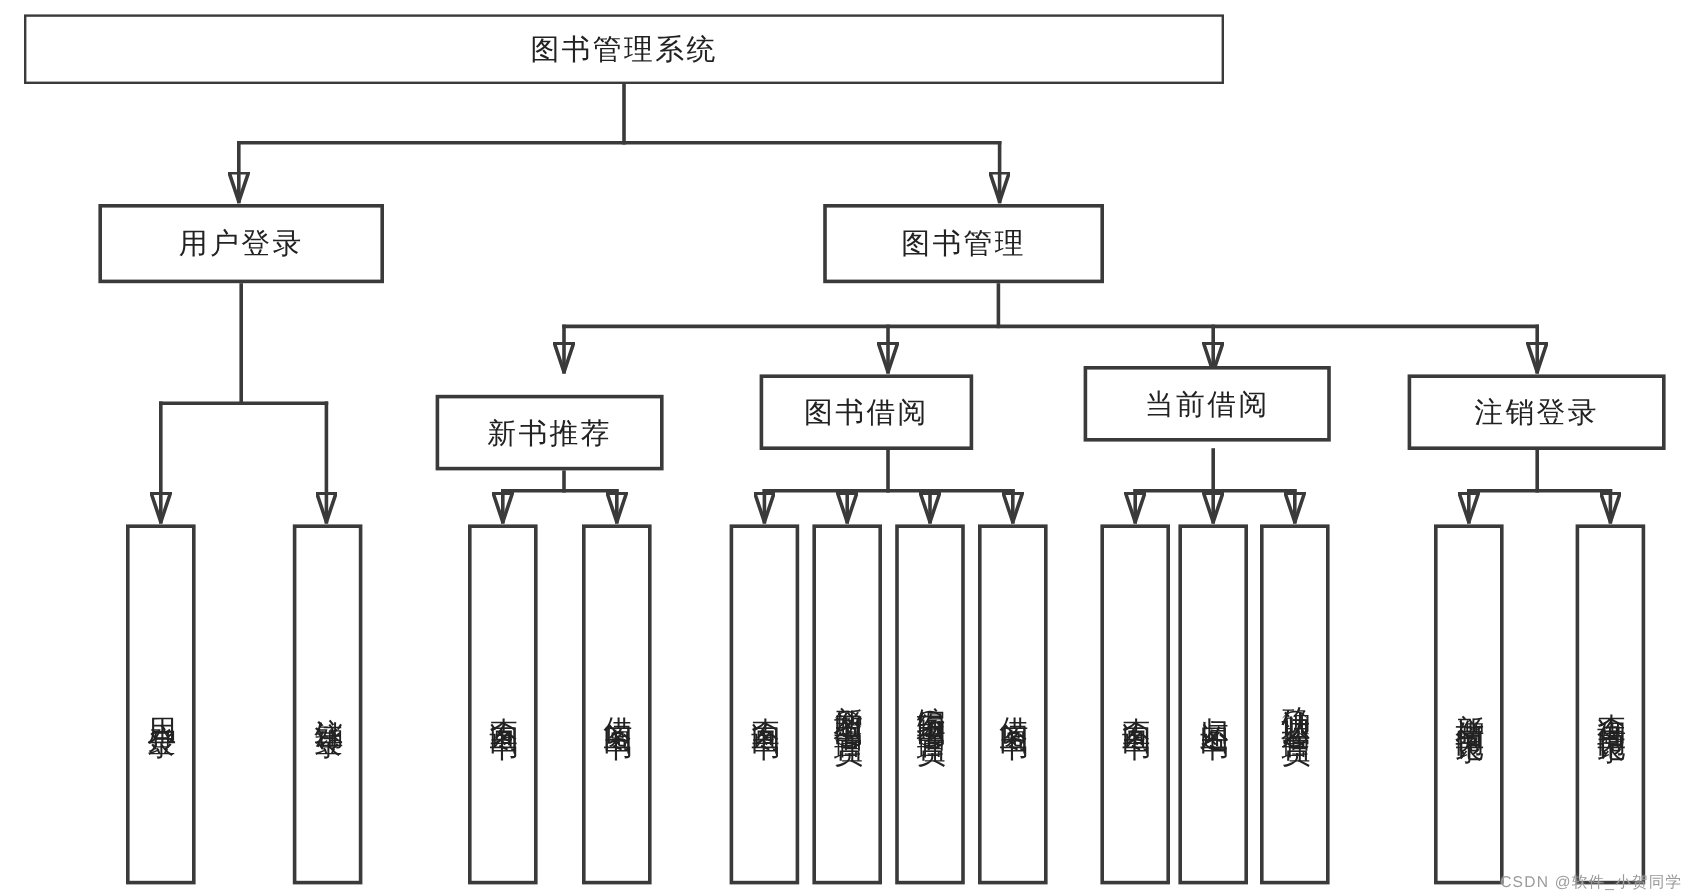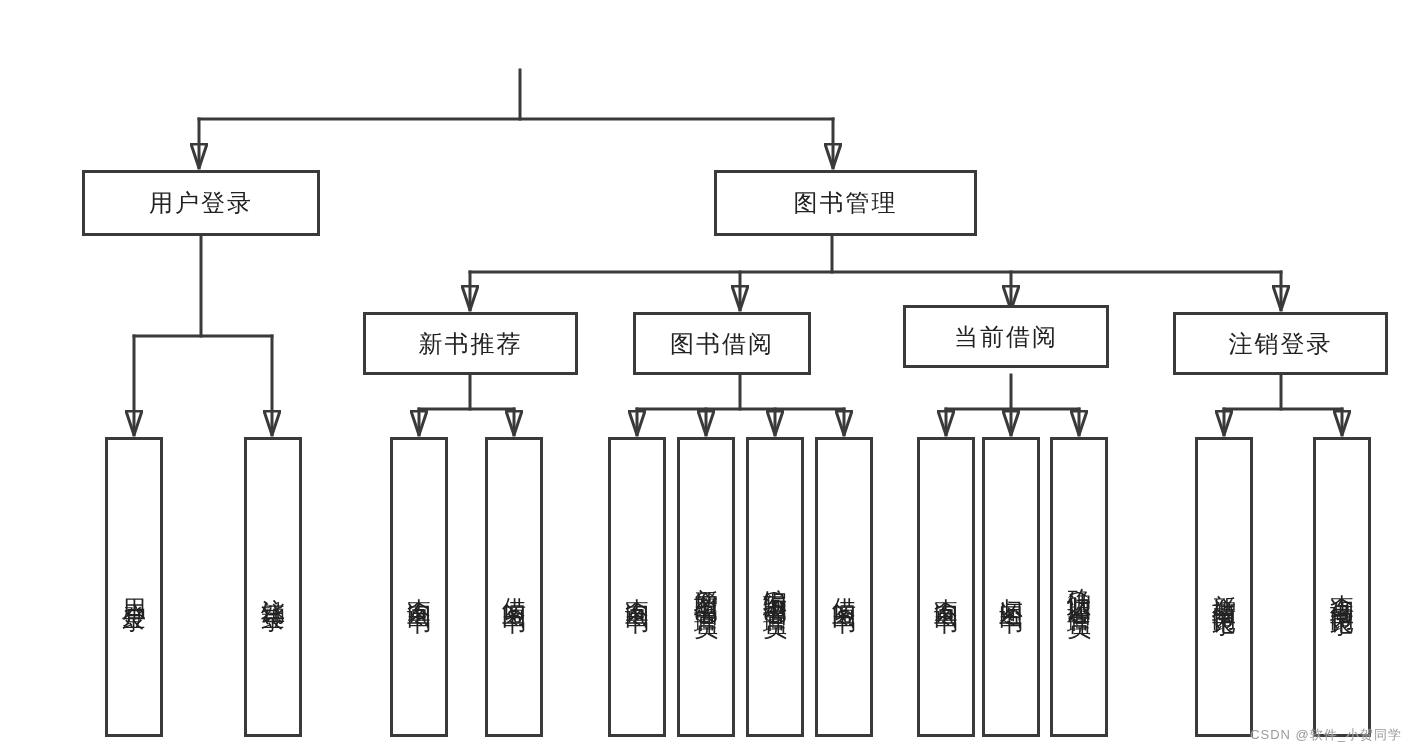--- a/index.html
+++ b/index.html
@@ -114,29 +114,32 @@
     </g>
 
     <g>
       <path d="M1281 375 V409"></path>
       <path d="M1224 409 H1342"></path>
       <line x1="1224" y1="409" x2="1224" y2="435" marker-end="url(#arw)"></line>
       <line x1="1342" y1="409" x2="1342" y2="435" marker-end="url(#arw)"></line>
     </g>
   </svg>
 
+  <div class="node root" style="left:20px;top:12px;width:1000px;height:58px">
+    <span>图书管理系统</span>
+  </div>
 
   <div class="node" style="left:82px;top:170px;width:238px;height:66px">
     <span>用户登录</span>
   </div>
-  <div class="node" style="left:714px;top:170px;width:263px;height:66px">
+  <div class="node" style="left:686px;top:170px;width:234px;height:66px">
     <span>图书管理</span>
   </div>
 
-  <div class="node" style="left:363px;top:312px;width:215px;height:63px">
+  <div class="node" style="left:363px;top:329px;width:190px;height:63px">
     <span>新书推荐</span>
   </div>
   <div class="node" style="left:633px;top:312px;width:178px;height:63px">
     <span>图书借阅</span>
   </div>
   <div class="node" style="left:903px;top:305px;width:206px;height:63px">
     <span>当前借阅</span>
   </div>
   <div class="node" style="left:1173px;top:312px;width:215px;height:63px">
     <span>注销登录</span>

